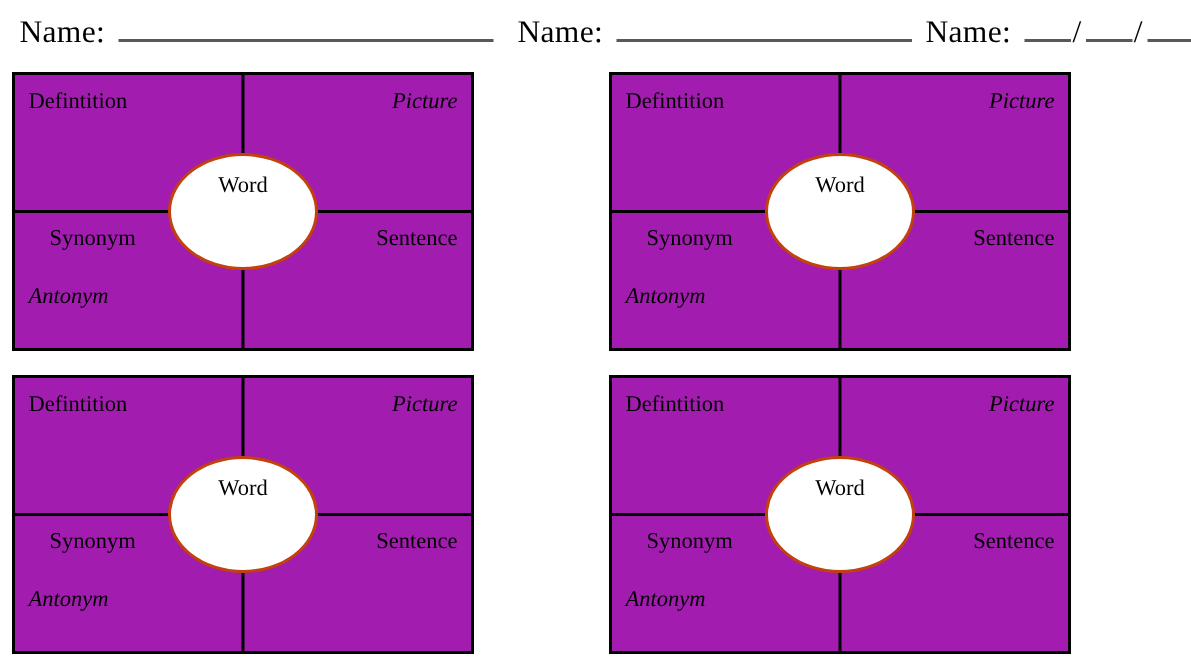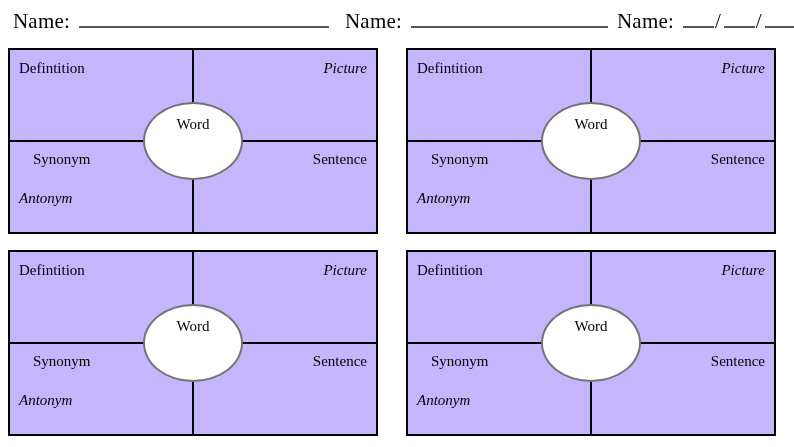--- a/index.html
+++ b/index.html
@@ -58,25 +58,25 @@
   
   .grid {
     position: absolute;
     left: 0;
     top: 0;
     width: 794px;
     height: 447px;
   }
   .card {
     position: absolute;
-    width: 370px;
+    width: 308px;
     height: 186px;
     border: 2px solid #000000;
     box-sizing: border-box;
-    background: #c4b5fd;
+    background: #a21caf;
   }
   .card-0 { left: 8px;   top: 48px;  }
   .card-1 { left: 406px; top: 48px;  }
   .card-2 { left: 8px;   top: 250px; }
   .card-3 { left: 406px; top: 250px; }
 
   
   .v-divider {
     position: absolute;
     left: 50%;
@@ -107,21 +107,21 @@
 
   
   .ellipse {
     position: absolute;
     left: 50%;
     top: 50%;
     width: 100px;
     height: 78px;
     margin-left: -50px;
     margin-top: -39px;
-    border: 2px solid #737373;
+    border: 2px solid #c2410c;
     border-radius: 50%;
     background: #ffffff;
     box-sizing: border-box;
     z-index: 3;
   }
   .ellipse-label {
     position: absolute;
     left: 0;
     top: 13px;
     width: 100%;

